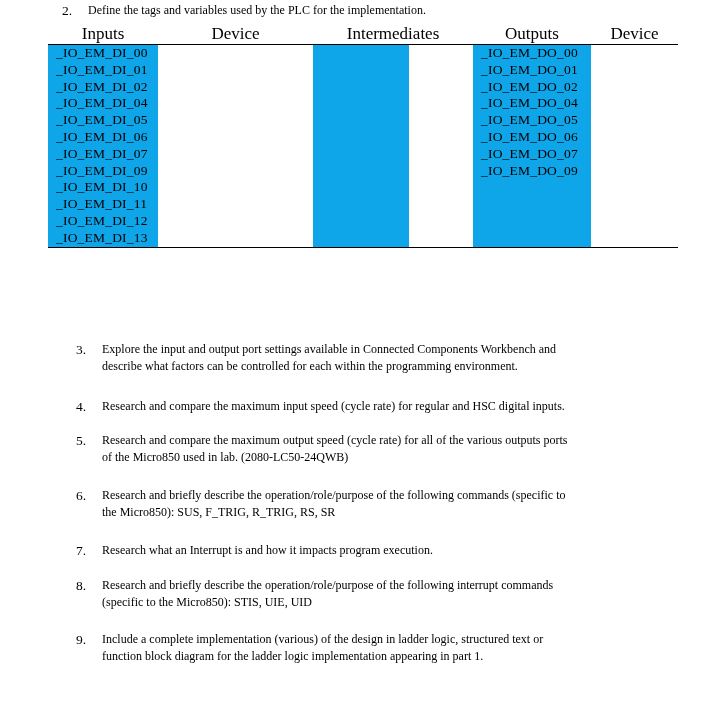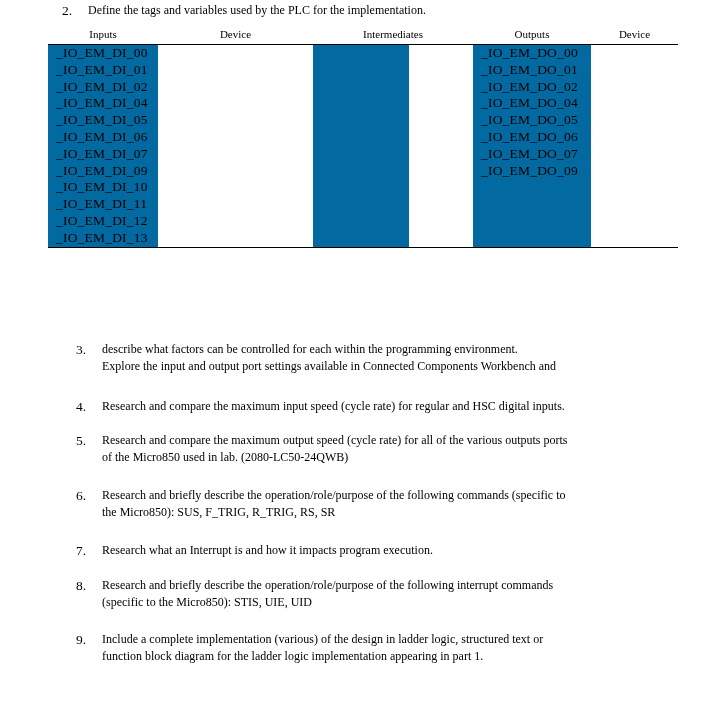--- a/index.html
+++ b/index.html
@@ -64,39 +64,39 @@
     height: 258px;
   }
   .tbl {
     border-collapse: collapse;
     table-layout: fixed;
     width: 630px;
     font-size: 13.5px;
   }
   .tbl th {
     font-weight: normal;
-    font-size: 11px;
+    font-size: 17px;
     line-height: 16px;
     padding: 0 0 2px 0;
     text-align: center;
     border-bottom: 1.6px solid #000;
     vertical-align: bottom;
   }
   .tbl td {
     padding: 0;
     vertical-align: top;
     line-height: 16.8px;
     font-size: 13.5px;
     height: 16.8px;
   }
   .tbl tr.last-row td {
     border-bottom: 1.6px solid #000;
     margin-left: 11px;
   }
-  .shaded { background: #0369a1; }
+  .shaded { background: #0ea5e9; }
   .cell-txt {
     display: block;
     padding-left: 8px;
     white-space: nowrap;
     letter-spacing: 0.2px;
   }
   .col-in     { width: 110px; }
   .col-dev1   { width: 155px; }
   .col-inter  { width: 96px; }
   .col-gap    { width: 64px; }
@@ -373,22 +373,22 @@
             <span class="cell-txt">&nbsp;</span>
           </td>
         </tr>
       </tbody>
   </table>
 </div>
 
 <div class="q-item" id="q3">
   <span class="q-num">3.</span>
   <span class="q-text">
+    <span class="line">Explore the input and output port settings available in Connected Components Workbench and</span>
     <span class="line">describe what factors can be controlled for each within the programming environment.</span>
-    <span class="line">Explore the input and output port settings available in Connected Components Workbench and</span>
   </span>
 </div>
 
 <div class="q-item" id="q4">
   <span class="q-num">4.</span>
   <span class="q-text">
     <span class="line">Research and compare the maximum input speed (cycle rate) for regular and HSC digital inputs.</span>
   </span>
 </div>
 

